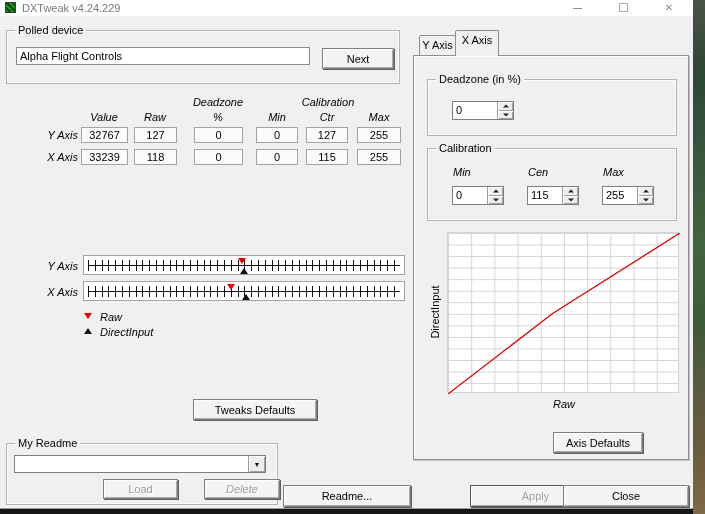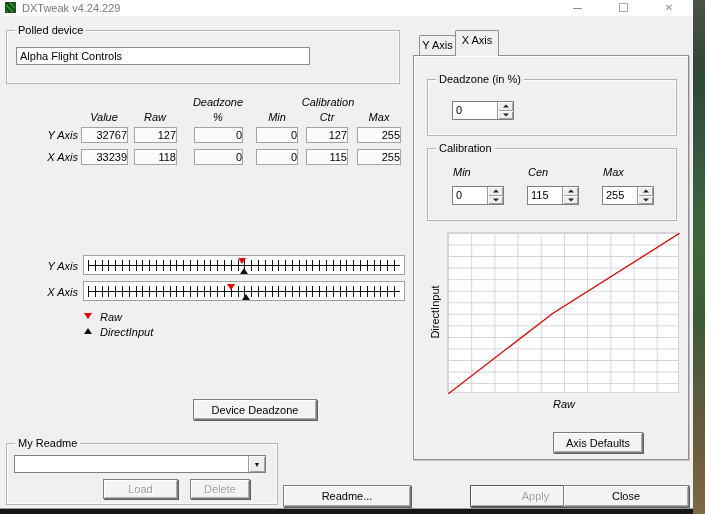--- a/index.html
+++ b/index.html
@@ -47,21 +47,21 @@
     display:flex; align-items:center; justify-content:center;
   }
   .win-btn.disabled { color:#9e9e9e; text-shadow:1px 1px 0 #ffffff; }
   .win-btn.btn-default { border-color:#565656;margin-left:48px; }
   .textfield {
     position:absolute; background:#ffffff; border:1px solid #8c8c8c;
     font:11px "Liberation Sans",sans-serif; padding:6px 3px; outline:none;
   }
   .cell {
     position:absolute; border:1px solid #a3a3a3; background:#fbfbfb;
-    text-align:right; line-height:14px; height:16px;
+    text-align:center; line-height:14px; height:16px;
   }
   .lbl { position:absolute; white-space:nowrap;font-style:italic; }
   .lbl.center { transform:translateX(-50%); }
   .lbl.right { text-align:right; }
 
   
   .ruler { position:absolute; width:322px; height:20px; background:#ffffff; border:1px solid #a3a3a3; }
   .ticks {
     position:absolute; left:4px; right:4px; top:4px; height:11px;
     background:repeating-linear-gradient(90deg,#111 0 1px,transparent 1px 6.8px);
@@ -131,20 +131,21 @@
     </div>
     <div class="cap-btn" style="left:646px;">
       <span class="cap-close-glyph">✕</span>
     </div>
   </div>
 
   <div class="groupbox" style="left:6px;top:30px;width:394px;height:54px;">
     <span class="gb-label">Polled device</span>
   </div>
   <input class="textfield" style="left: 16px; top: 47px; width: 294px; height: 18px;" value="Alpha Flight Controls">
+  <div class="win-btn" style="left:322px;top:48px;width:72px;height:21px;">Next</div>
 
   <span class="lbl center" style="left:218px;top:96px;">Deadzone</span>
   <span class="lbl center" style="left:328px;top:96px;">Calibration</span>
 
   <span class="lbl center" style="left:104px;top:111px;">Value</span>
   <span class="lbl center" style="left:155px;top:111px;">Raw</span>
   <span class="lbl center" style="left:218px;top:111px;">%</span>
   <span class="lbl center" style="left:277px;top:111px;">Min</span>
   <span class="lbl center" style="left:327px;top:111px;">Ctr</span>
   <span class="lbl center" style="left:379px;top:111px;">Max</span>
@@ -180,33 +181,33 @@
     <div class="ticks"></div>
     <div class="marker raw tri-down-red" style="left: calc(46% - 4px);"></div>
     <div class="marker di tri-up-black" style="left: calc(50.7% - 4px);"></div>
   </div>
 
   <div class="tri-down-red abs" style="left:84px;top:313px;"></div>
   <span class="lbl" style="left:100px;top:311px;">Raw</span>
   <div class="tri-up-black abs" style="left:84px;top:328px;"></div>
   <span class="lbl" style="left:100px;top:326px;">DirectInput</span>
 
-  <div class="win-btn" style="left:193px;top:399px;width:124px;height:21px;">Device Deadzone</div>
+  <div class="win-btn" style="left:193px;top:399px;width:124px;height:21px;">Tweaks Defaults</div>
 
   <div class="groupbox" style="left:6px;top:443px;width:272px;height:62px;">
     <span class="gb-label">My Readme</span>
   </div>
   <div class="combo" style="left:14px;top:455px;width:252px;height:18px;">
     <input class="combo-val" value="" style="">
     <div class="combo-btn">
       <span>▼</span>
     </div>
   </div>
   <div class="win-btn disabled" style="left:103px;top:479px;width:75px;height:20px;">Load</div>
-  <div class="win-btn disabled" style="left:190px;top:479px;width:60px;height:20px;">Delete</div>
+  <div class="win-btn disabled" style="left:204px;top:479px;width:76px;height:20px;font-style:italic;">Delete</div>
 
   <div class="win-btn" style="left:283px;top:485px;width:128px;height:22px;">Readme...</div>
   <div class="win-btn disabled btn-default" style="left:422px;top:485px;width:131px;height:22px;">Apply</div>
   <div class="win-btn" style="left:563px;top:485px;width:126px;height:22px;">Close</div>
 
   <div class="tab" style="left:419px;top:35px;width:37px;height:21px;z-index:1;">Y Axis</div>
   <div class="tabpage" style="left:413px;top:55px;width:276px;height:405px;z-index:2;"></div>
   <div class="tab" style="left:455px;top:30px;width:44px;height:26px;z-index:3;">X Axis</div>
 
   <div class="groupbox" style="left:427px;top:79px;width:250px;height:57px;z-index:4;">

